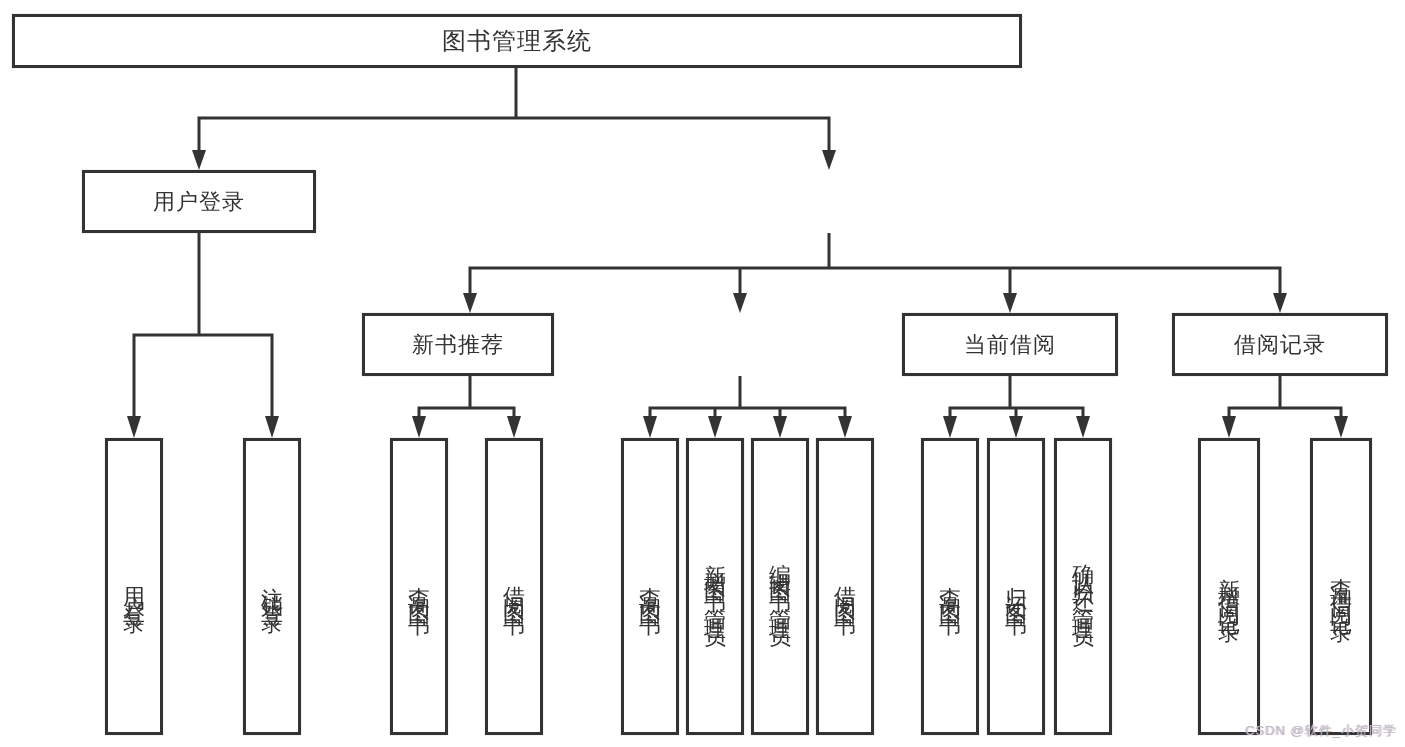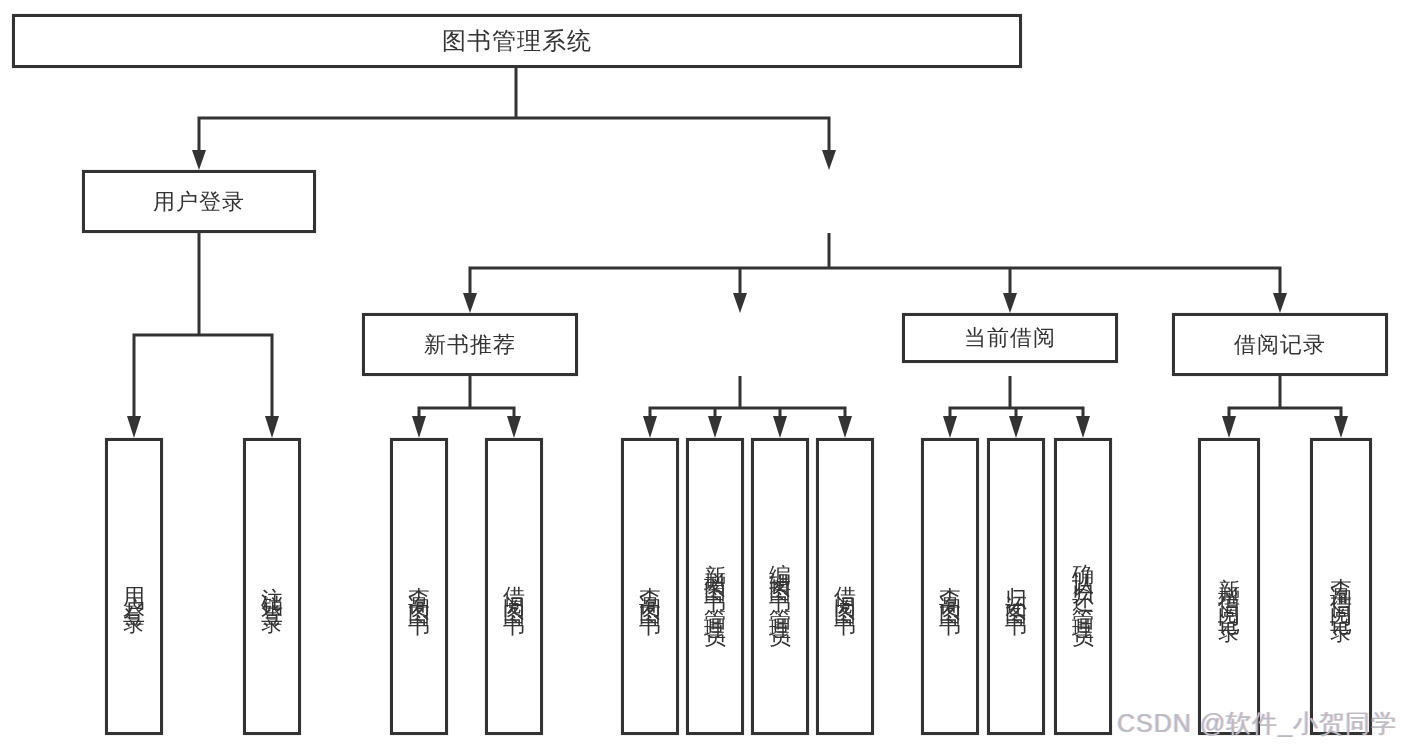--- a/index.html
+++ b/index.html
@@ -42,21 +42,21 @@
     text-orientation: mixed;
     font-size: 22px;
     letter-spacing: 9px;
     line-height: 1;
   }
   .node .lbl { display: block; }
   .watermark {
     position: absolute;
     right: 8px;
     bottom: 7px;
-    font-size: 25px;
+    font-size: 13px;
     color: #b9bdc3;
     letter-spacing: 1px;
     z-index: 3;
     text-shadow: 1px 0 0 rgba(230,120,120,0.35), -1px 0 0 rgba(130,150,230,0.30);
     white-space: nowrap;
   }
 </style>
 </head>
 <body>
 
@@ -103,24 +103,24 @@
   </svg>
 
   <div class="node h-root" style="left:12px; top:14px; width:1010px; height:54px;">
     <span class="lbl">图书管理系统</span>
   </div>
 
   <div class="node h" style="left:82px; top:170px; width:234px; height:63px;">
     <span class="lbl">用户登录</span>
   </div>
 
-  <div class="node h" style="left:362px; top:313px; width:216px; height:63px;">
+  <div class="node h" style="left:362px; top:313px; width:192px; height:63px;">
     <span class="lbl">新书推荐</span>
   </div>
-  <div class="node h" style="left:902px; top:313px; width:216px; height:50px;">
+  <div class="node h" style="left:902px; top:313px; width:216px; height:63px;">
     <span class="lbl">当前借阅</span>
   </div>
   <div class="node h" style="left:1172px; top:313px; width:216px; height:63px;">
     <span class="lbl">借阅记录</span>
   </div>
 
   <div class="node v" style="left:105px; top:438px; width:58px; height:297px;">
     <span class="lbl">用户登录</span>
   </div>
   <div class="node v" style="left:243px; top:438px; width:58px; height:297px;">

